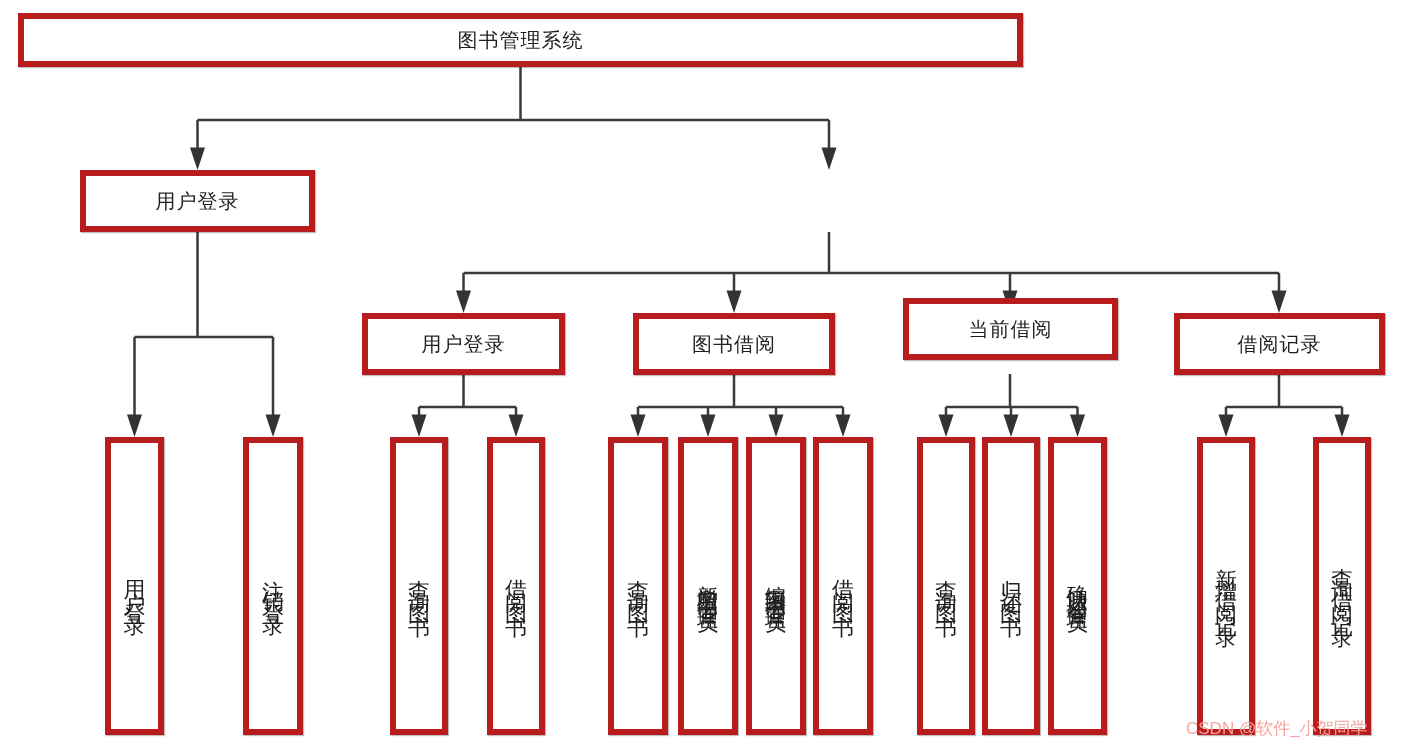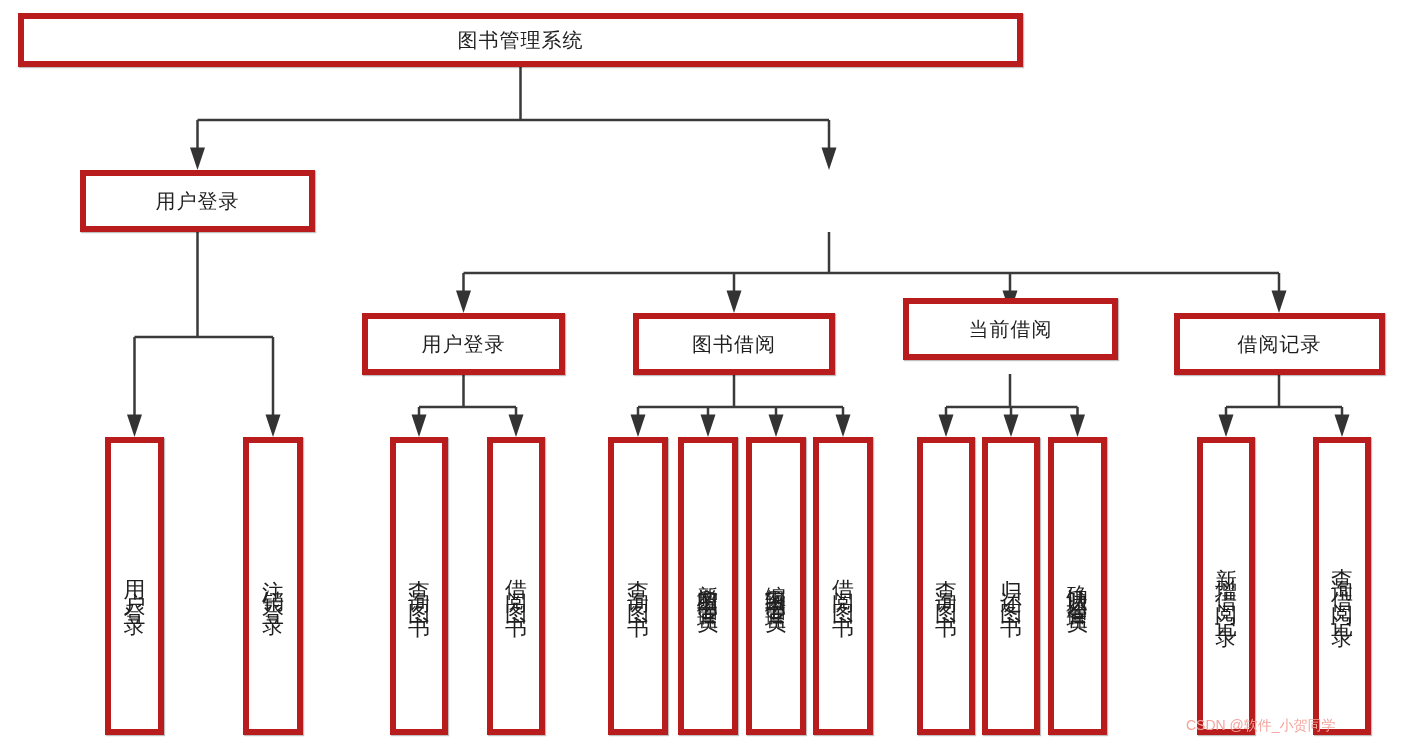--- a/index.html
+++ b/index.html
@@ -49,21 +49,21 @@
     white-space: nowrap;
   }
   .vlabel.long {
     font-size: 21px;
     letter-spacing: 4px;
   }
   .watermark {
     position: absolute;
     left: 1186px;
     top: 717px;
-    font-size: 14px;
+    font-size: 17px;
     color: #f4a49b;
     white-space: nowrap;
     z-index: 3;
   }
 </style>
 </head>
 <body>
 
 <div class="canvas">
 

